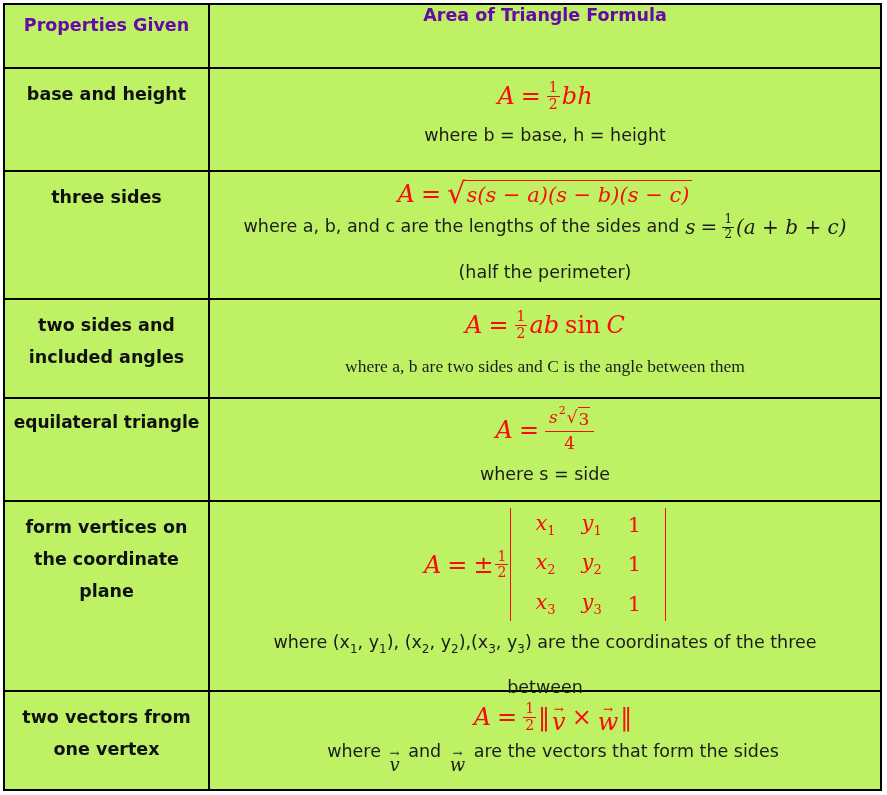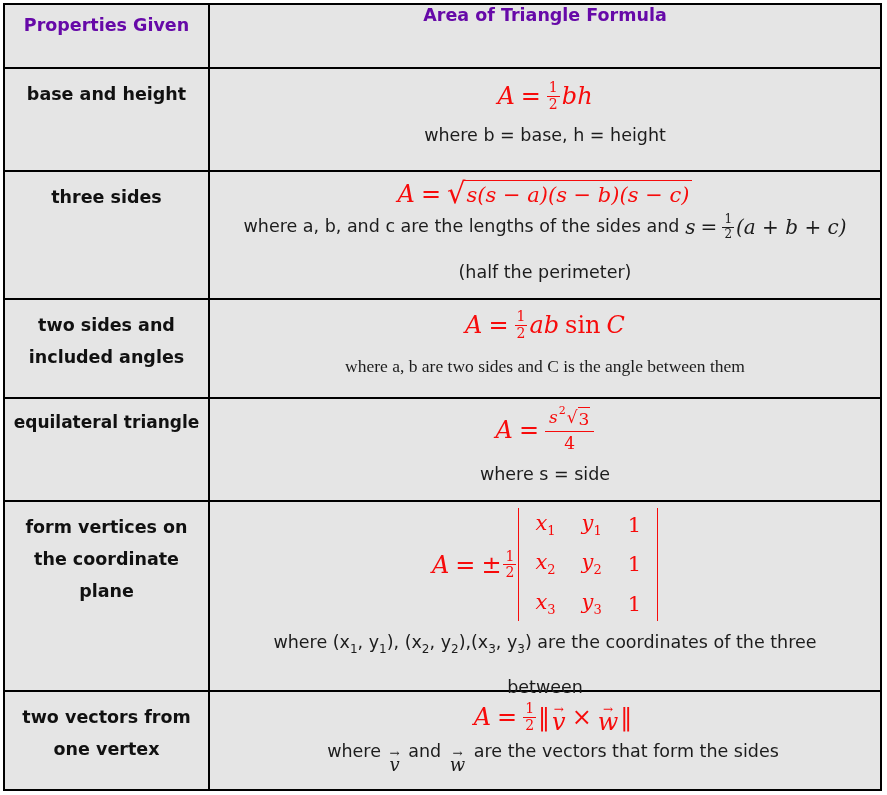--- a/index.html
+++ b/index.html
@@ -1,21 +1,21 @@
 <!DOCTYPE html>
 <html style="--header_text: #6609A8; --formula: #F70B0B; --body_text: #1C1C1C; --border: #000000; --background: #FFFFFF;"><head>
 <meta charset="utf-8">
 <style>
   * { margin:0; padding:0; box-sizing:border-box; }
   html,body { width:887px; height:795px; background:#ffffff; overflow:hidden; }
   body { font-family:"DejaVu Sans", sans-serif; }
 
   .page { width:887px; height:795px; padding:3px 4px 4px 3px; background:#ffffff; }
 
-  .ftable { width:879px; height:788px; border:2px solid var(--border); background:#e5e5e5; }
+  .ftable { width:879px; height:788px; border:2px solid var(--border); background:#bef264; }
 
   .row { display:flex; width:100%; }
   .row + .row { border-top:2px solid var(--border); }
   .cell { height:100%; }
   .cell.left  { width:205px; border-right:2px solid var(--border); flex:0 0 205px;
                 display:flex; flex-direction:column; align-items:center; text-align:center; }
   .cell.right { flex:1 1 auto; display:flex; flex-direction:column; align-items:center; text-align:center; padding:0 4px; }
 
   .head  { height:62px; }
   .r0 { height:103px;justify-content:space-between; } .r1 { height:128px;align-items:center; } .r2 { height:99px; }
@@ -47,21 +47,21 @@
 
   .bigfrac { display:inline-flex; flex-direction:column; align-items:center; font-size:17px; line-height:1.2; }
   .bigfrac .bn { border-bottom:1.5px solid currentColor; padding:0 4px 2px 4px; display:inline-flex; align-items:flex-start; }
   .bigfrac .bd { padding-top:1px; }
   .bigfrac sup { font-size:11px; font-style:normal; line-height:1; margin:-2px 1px 0 1px; }
   .rt { display:inline-flex; align-items:flex-start; font-style:normal; }
   .rt .rv { border-top:1.3px solid currentColor; padding:1px 1px 0 1px; }
 
   .det { display:grid; grid-template-columns:auto auto auto; column-gap:26px; row-gap:13px;
          border-left:1.7px solid currentColor; border-right:1.7px solid currentColor;
-         padding:4px 16px; font-size:21px; font-style:normal; align-items:center; justify-items:center; }
+         padding:4px 24px; font-size:21px; font-style:normal; align-items:center; justify-items:center; }
   .det sub { font-size:13px; font-style:normal; }
   .mcell { line-height:1.1; }
 
   .vec { display:inline-flex; flex-direction:column; align-items:center; line-height:.62; }
   .vec .ar { font-size:12px; line-height:.8; }
   .norm { font-style:normal; }
 
   
   .note { font-size:17.5px; color:var(--body_text); line-height:1.6; }
   .note sub { font-size:12px; }

